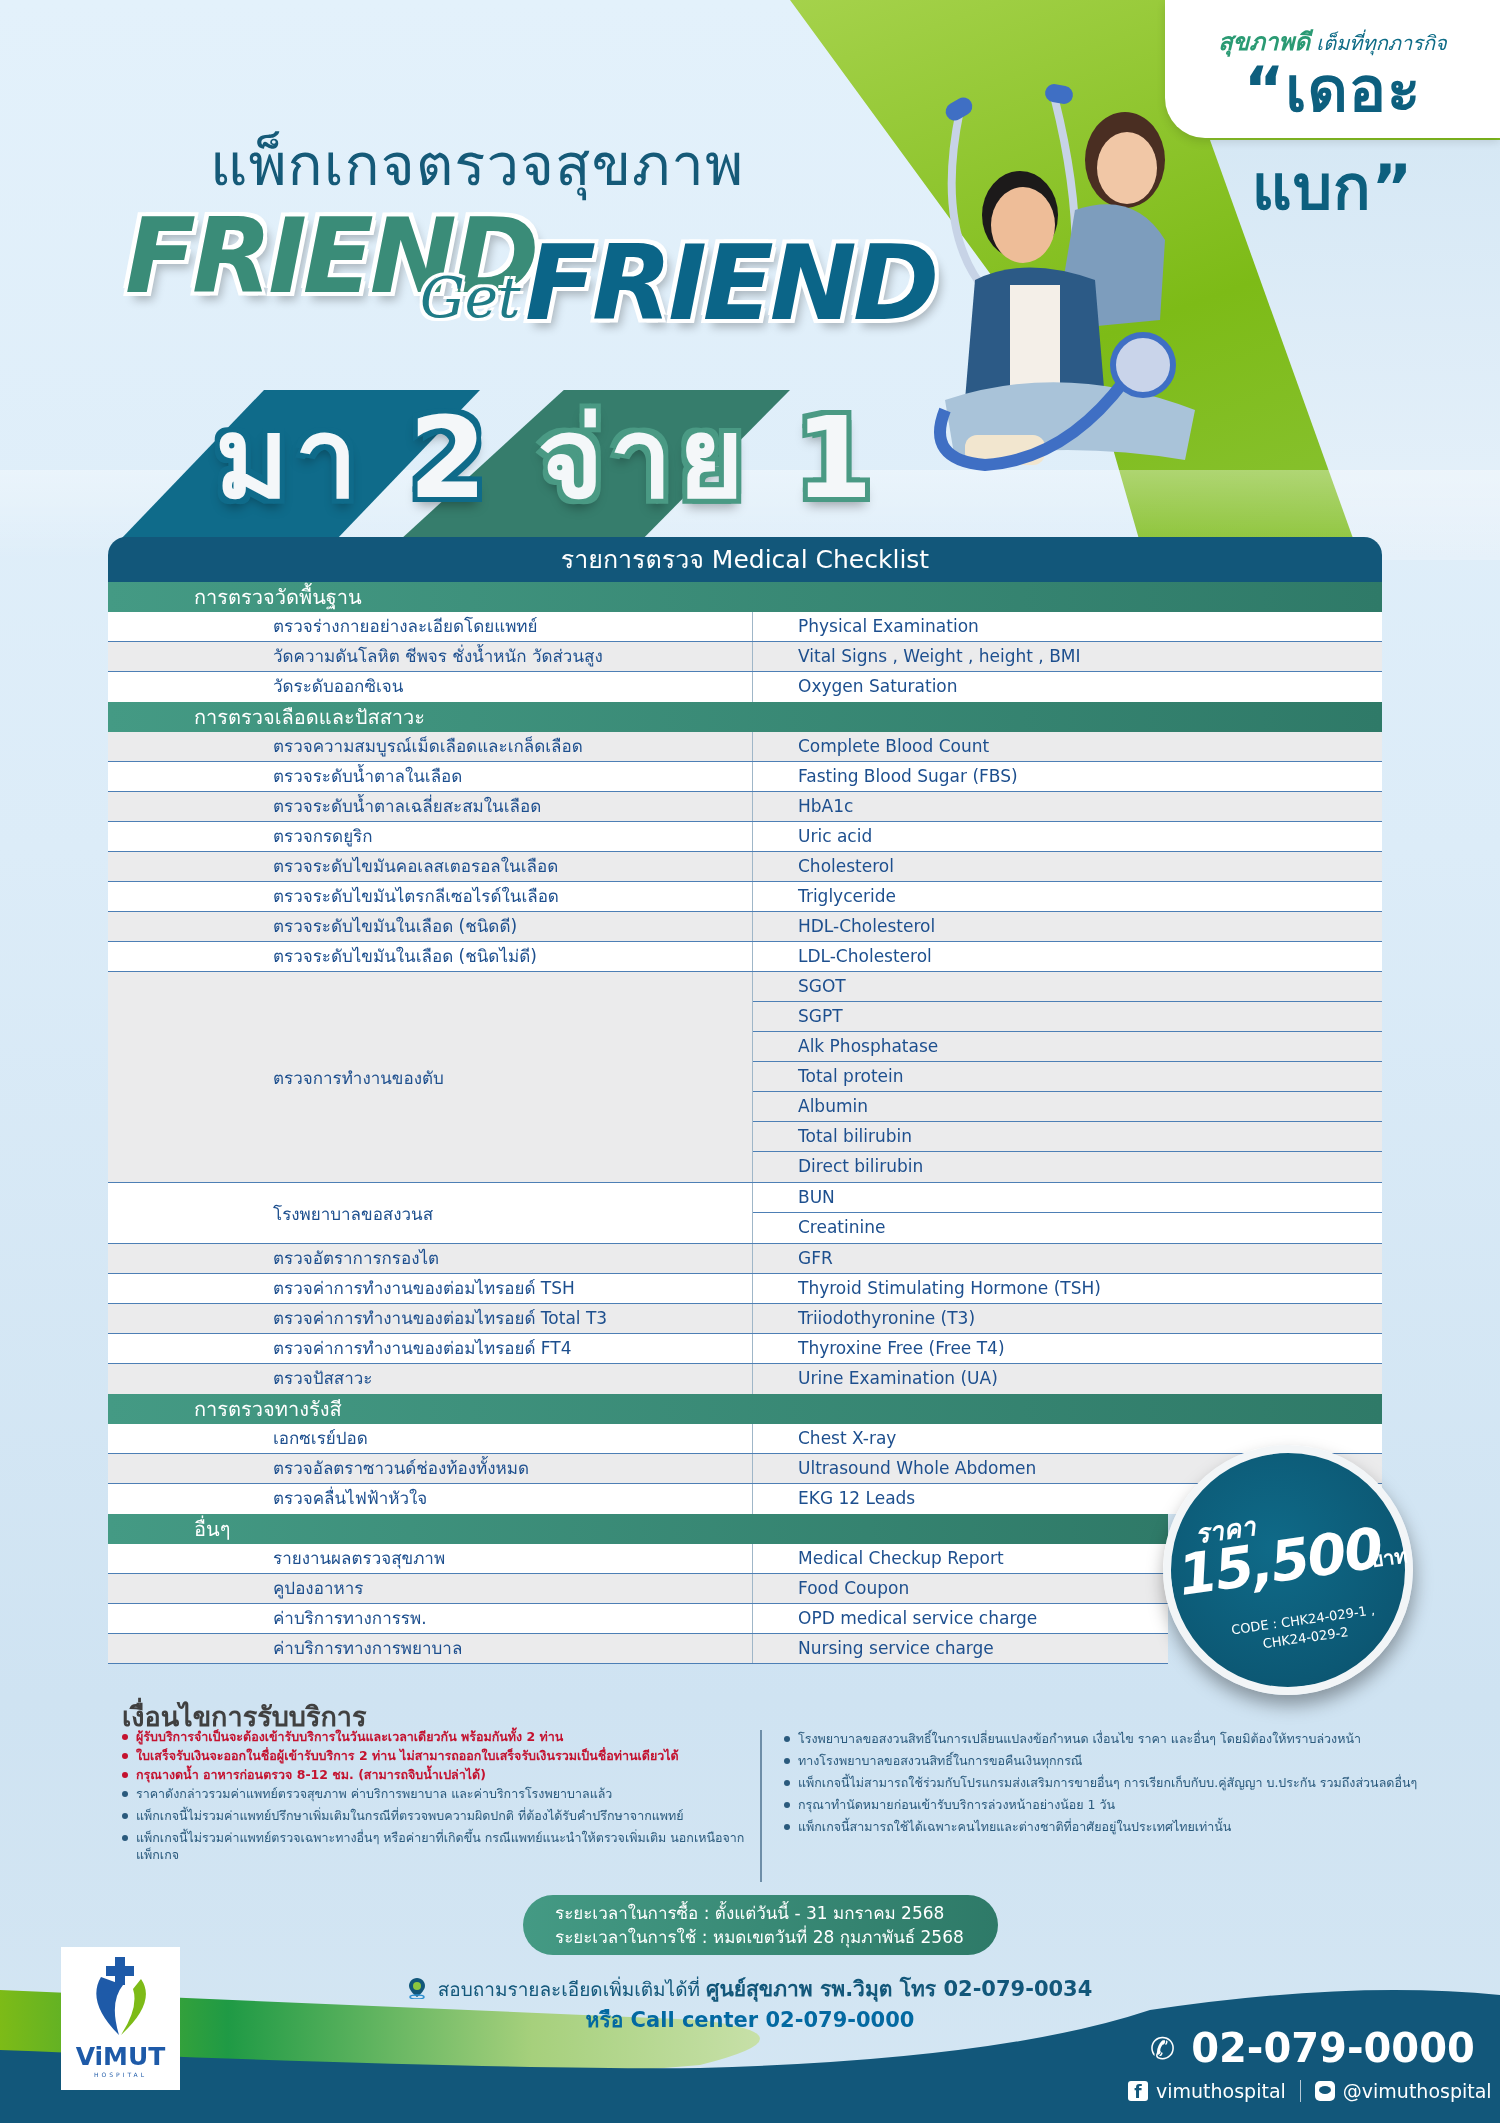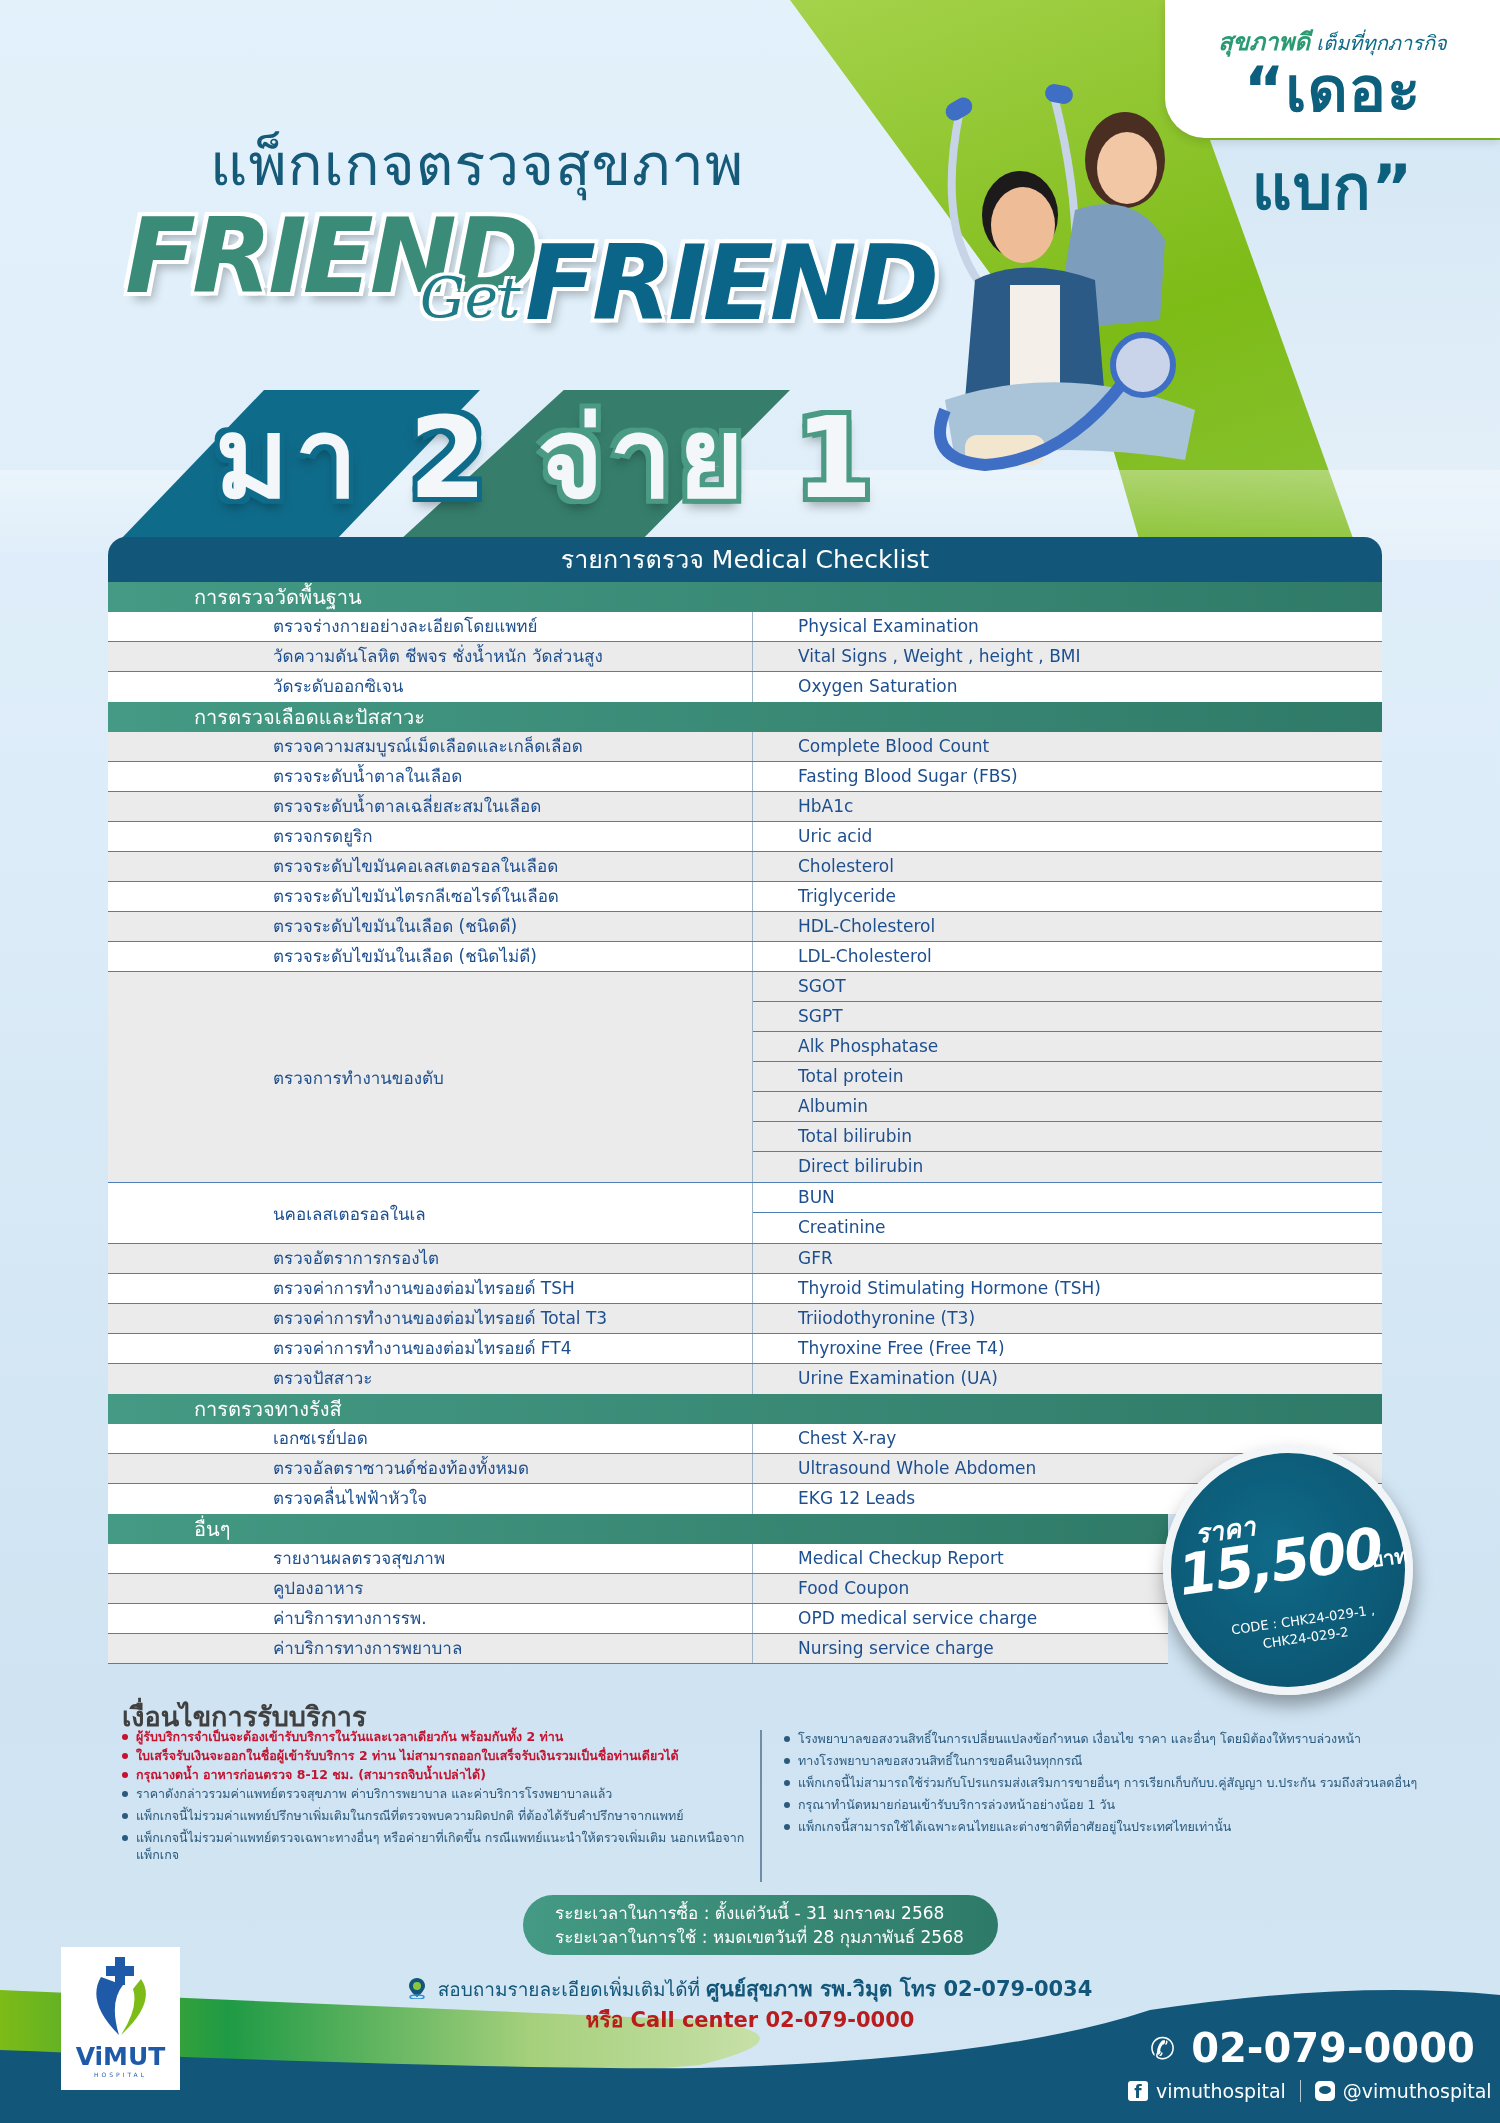--- a/index.html
+++ b/index.html
@@ -82,21 +82,21 @@
   ul.conds li.red { color: #c4122f; font-weight: bold; margin-bottom: 2px; }
   ul.conds li.red::before { background: #c4122f; }
 
   
   .dates { left: 523px; top: 1895px; width: 475px; height: 60px; border-radius: 30px;
     background: linear-gradient(90deg, #449a84, #2e7a68); color: #fff; font-size: 17px; line-height: 24px; padding: 6px 0 0 32px; }
 
   
   .contact1 { left: 400px; top: 1972px; width: 700px; text-align: center; font-size: 19px; color: #12577a; }
   .contact1 b { font-size: 21px; }
-  .contact2 { left: 400px; top: 2003px; width: 700px; text-align: center; font-size: 21px; font-weight: bold; color: #b91c1c; }
+  .contact2 { left: 400px; top: 2003px; width: 700px; text-align: center; font-size: 21px; font-weight: bold; color: #0369a1; }
   .pin { display: inline-block; width: 18px; height: 22px; vertical-align: -3px; margin-right: 6px; }
 
   
   .wave-green { left: 0; top: 1990px; width: 1500px; height: 133px; }
   .logo { left: 61px; top: 1947px; width: 119px; height: 143px; background: #fff; }
   .logo .name { position: absolute; left: 0; right: 0; top: 95px; text-align: center; font-size: 25px; font-weight: bold; color: #1e5aa8; }
   .logo .sub { position: absolute; left: 0; right: 0; top: 124px; text-align: center; font-size: 6px; letter-spacing: 3px; color: #1e5aa8; }
 
   .phone-big { left: 1150px; top: 2025px; font-size: 40px; font-weight: bold; color: #fff; }
   .phone-big .ph-icon { font-size: 30px; margin-right: 16px; vertical-align: 3px; }
@@ -209,21 +209,21 @@
       <div>SGOT</div>
       <div>SGPT</div>
       <div>Alk Phosphatase</div>
       <div>Total protein</div>
       <div>Albumin</div>
       <div>Total bilirubin</div>
       <div>Direct bilirubin</div>
     </div>
   </div>
   <div class="group" style="background:#fff">
-    <div class="gl">นคอเลสเตอรอลในเล</div>
+    <div class="gl">โรงพยาบาลขอสงวนส</div>
     <div class="gr">
       <div>BUN</div>
       <div>Creatinine</div>
     </div>
   </div>
 
   <div class="row alt">
       <div class="c1">ตรวจอัตราการกรองไต</div>
       <div class="c2">GFR</div>
     </div>

